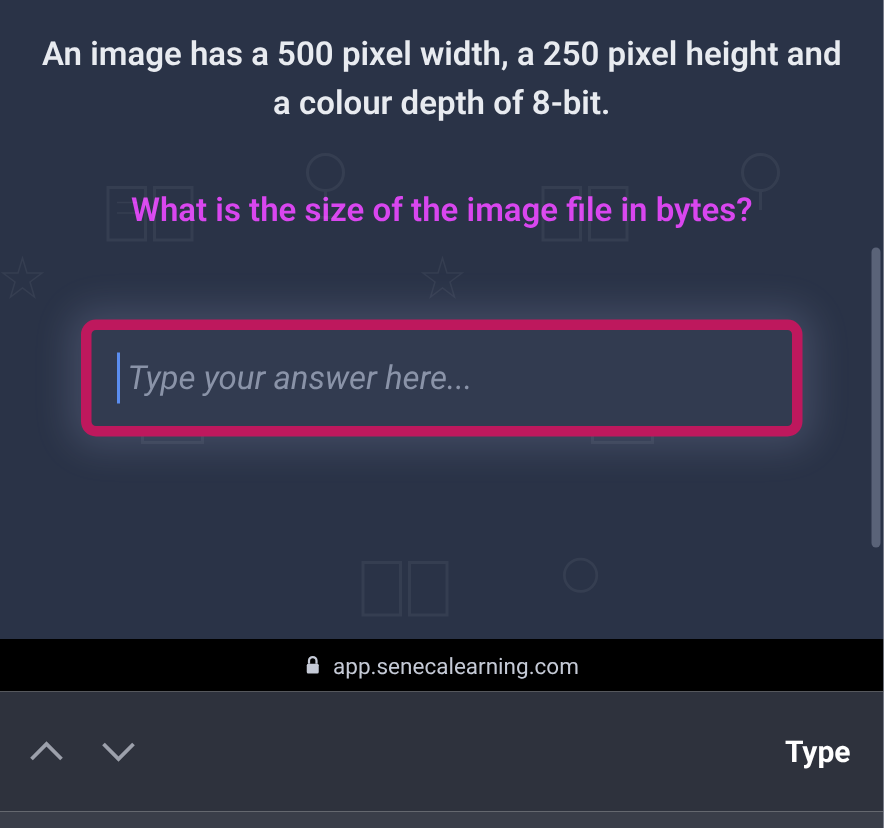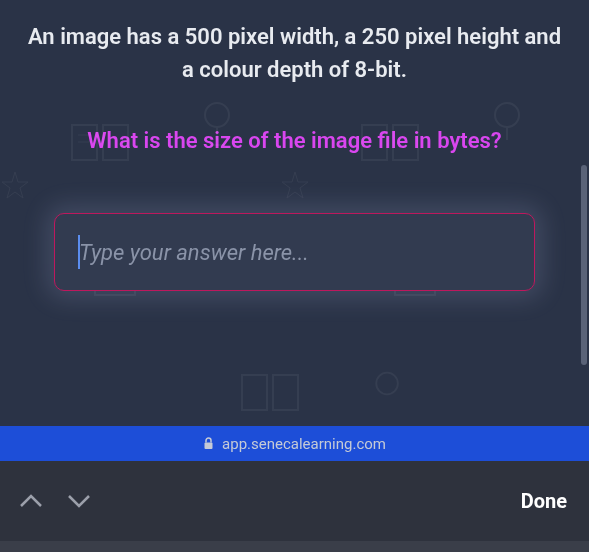--- a/index.html
+++ b/index.html
@@ -58,21 +58,21 @@
     
     .input-wrapper {
       padding: 0 38px;
       position: relative;
     }
     
     .answer-input {
       width: 100%;
       height: 78px;
       background: #323b50;
-      border: 1px solid #be185d;
+      border: 7px solid #be185d;
       border-radius: 10px;
       padding: 0 24px;
       font-size: 22px;
       color: #e8ebf0;
       outline: none;
       box-shadow: 0 0 24px 8px rgba(200, 210, 255, 0.15);
       font-style: italic;
       font-family: inherit;
     }
     
@@ -96,21 +96,21 @@
       top: 165px;
       width: 6px;
       height: 200px;
       background: #5a6378;
       border-radius: 3px;
     }
     
     .url-bar {
       width: 100%;
       height: 35px;
-      background: #1d4ed8;
+      background: #000000;
       display: flex;
       align-items: center;
       justify-content: center;
       gap: 8px;
       color: #c5cad6;
       font-size: 15px;
     }
     
     .lock-icon {
       width: 11px;
@@ -229,16 +229,16 @@
 
 <div class="keyboard-bar">
   <div class="nav-arrows">
     <svg class="chevron" viewBox="0 0 26 16">
       <polyline points="3,13 13,3 23,13"></polyline>
     </svg>
     <svg class="chevron" viewBox="0 0 26 16">
       <polyline points="3,3 13,13 23,3"></polyline>
     </svg>
   </div>
-  <div class="done-button">Done</div>
+  <div class="done-button">Type</div>
 </div>
 
 <div class="bottom-strip"></div>
 
 </body></html>

